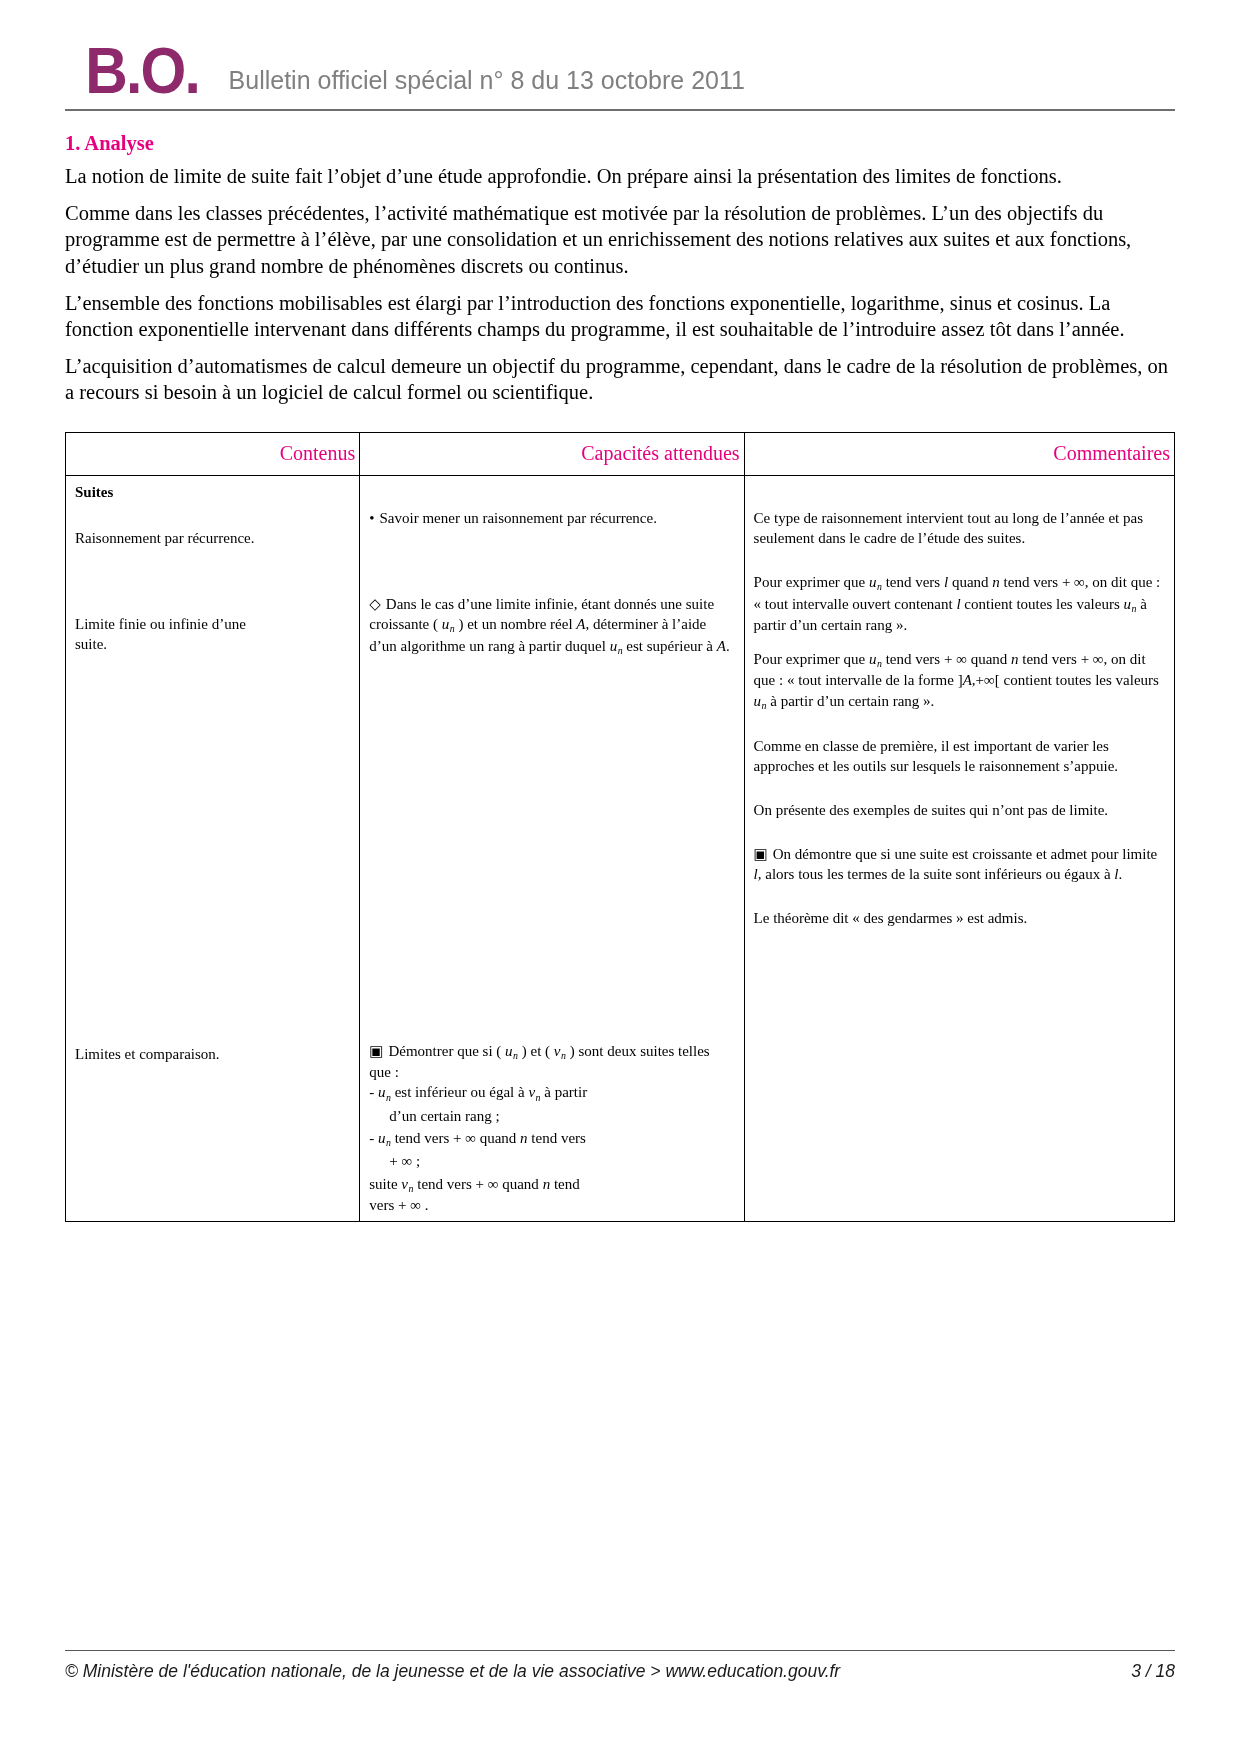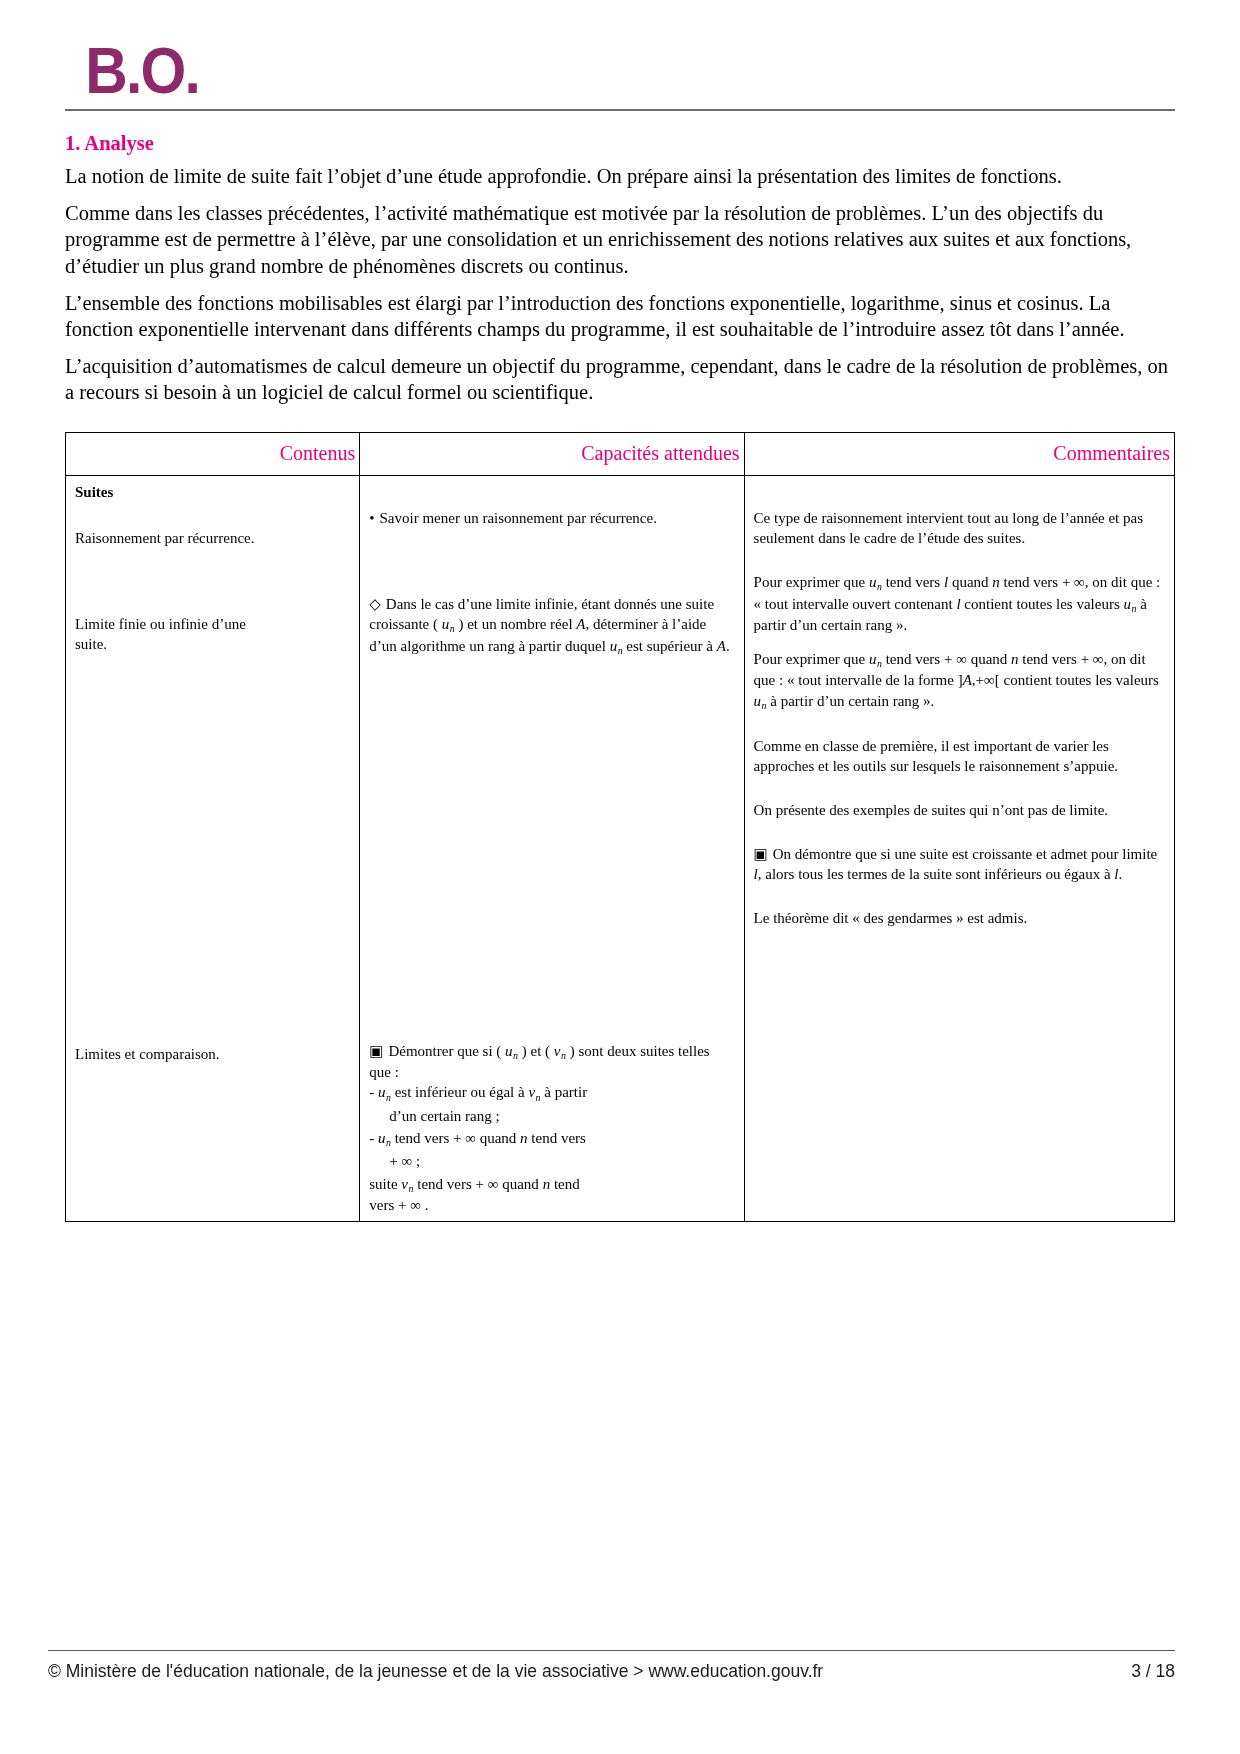--- a/index.html
+++ b/index.html
@@ -139,23 +139,24 @@
     font-size: 0.66em;
     vertical-align: -0.32em;
     font-style: italic;
     padding-left: 0.5px;
   }
   .nb { white-space: nowrap; }
 
   
   .footer {
     position: absolute;
-    left: 48px;
+    left: 65px;
     right: 65px;
     bottom: 72px;
+    font-style: italic;
   }
   .footer-rule {
     border-top: 1.6px solid #585858;
     margin-bottom: 10px;
   }
   .footer-row {
     display: flex;
     justify-content: space-between;
     align-items: baseline;
     font-family: "Liberation Sans", "DejaVu Sans", sans-serif;
@@ -165,20 +166,21 @@
   .footer-page { white-space: nowrap; }
 </style>
 </head>
 <body>
 
 <div class="page">
 
   <div class="header">
     <div class="header-row">
       <div class="bo-logo">B.O.</div>
+      <div class="header-title">Bulletin officiel spécial n° 8 du 13 octobre 2011</div>
     </div>
     <div class="header-rule"></div>
   </div>
 
   <div class="content">
 
     <h2 class="section-title">1. Analyse</h2>
 
     <p class="para">La notion de limite de suite fait l’objet d’une étude approfondie. On prépare ainsi la présentation des limites de fonctions.</p>
     <p class="para">Comme dans les classes précédentes, l’activité mathématique est motivée par la résolution de problèmes. L’un des objectifs du programme est de permettre à l’élève, par une consolidation et un enrichissement des notions relatives aux suites et aux fonctions, d’étudier un plus grand nombre de phénomènes discrets ou continus.</p>

